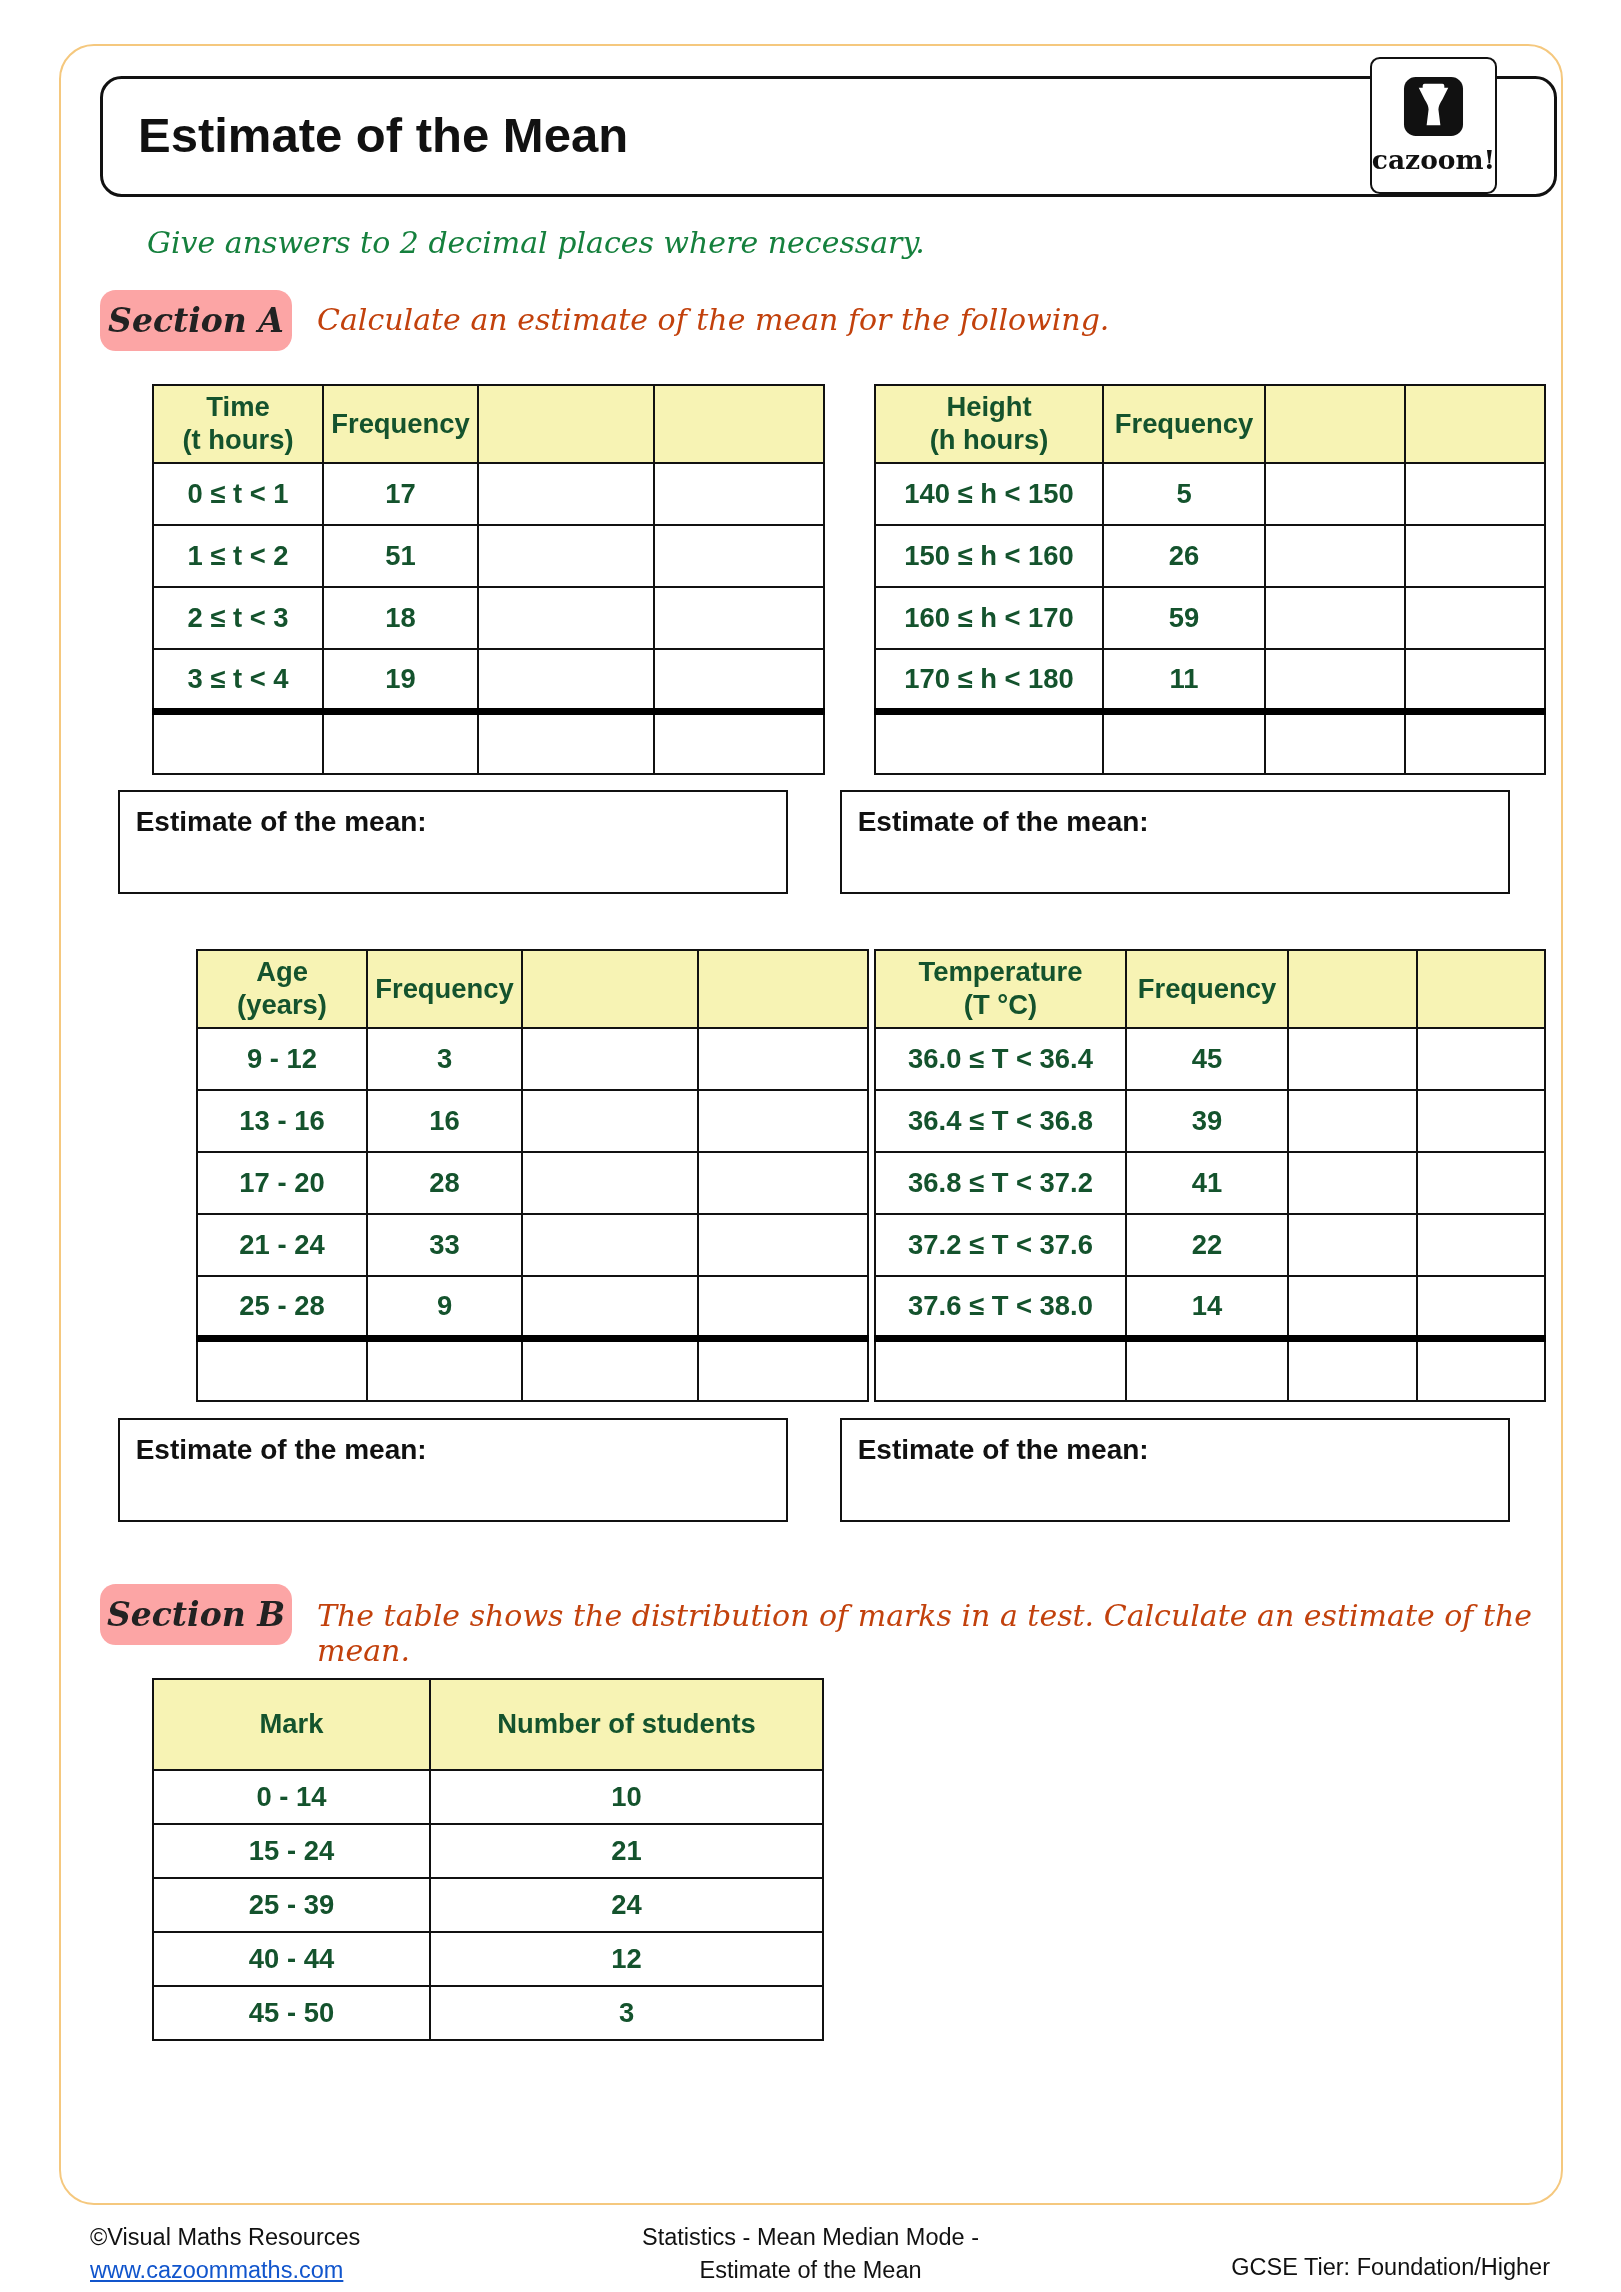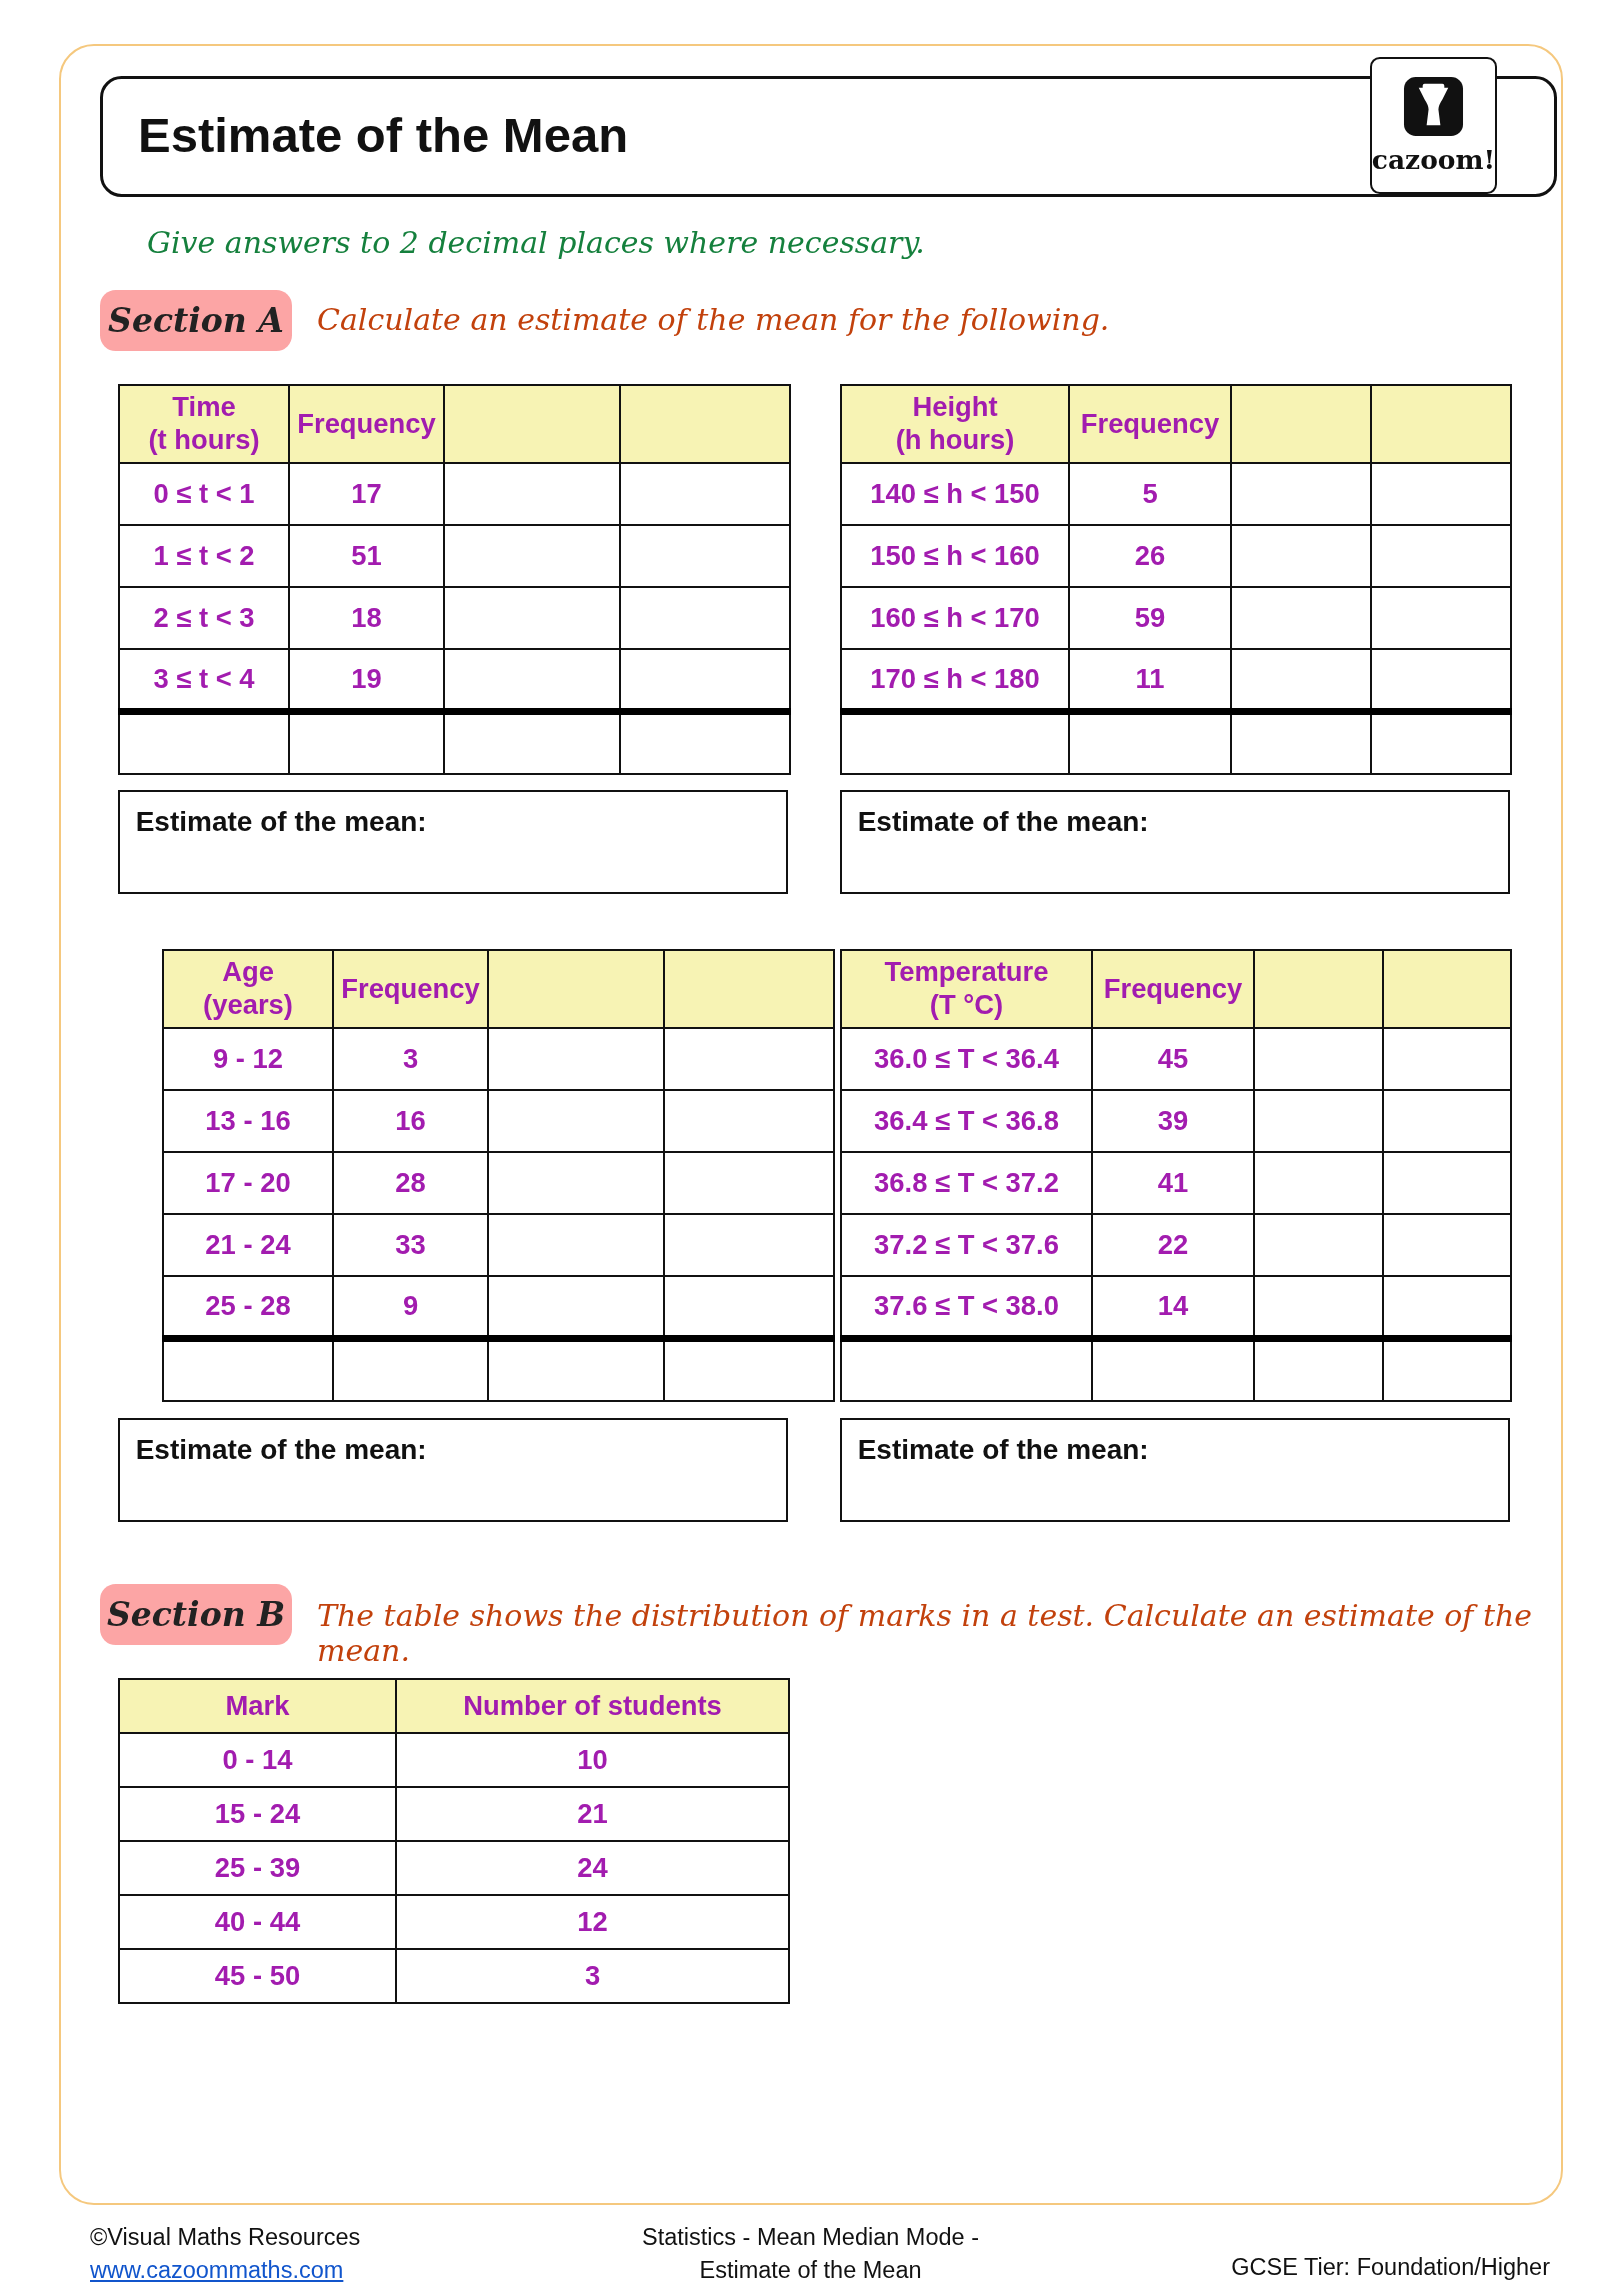--- a/index.html
+++ b/index.html
@@ -38,30 +38,30 @@
     display:flex;align-items:center;justify-content:center;
     font-family:"DejaVu Serif",serif;font-weight:bold;font-style:italic;font-size:33px;color:#222;
   }
   .section-prompt{
     position:absolute;font-family:"DejaVu Serif",serif;font-style:italic;font-size:30px;color:#c2410c;
   }
   
   .tbl{position:absolute;}
   .freq-table{
     border-collapse:collapse;table-layout:fixed;background:#fff;
-    font-weight:bold;font-size:27.4px;color:#a21caf;
+    font-weight:bold;font-size:27.4px;color:#14532d;margin-left:34px;
   }
   .freq-table th,.freq-table td{
     border:2.9px solid #111;text-align:center;vertical-align:middle;
     padding:0;box-sizing:border-box;overflow:hidden;
   }
   .freq-table th{background:#F7F3B4;height:78px;line-height:1.2;font-weight:bold;}
   .freq-table td{height:62px;}
   .marks-table td{height:54px;}
-  .marks-table th{height:54px;}
+  .marks-table th{height:91px;}
   .total-row td{border-top:7.8px solid #000;height:63px;}
   
   .est{
     position:absolute;width:670px;height:104px;border:2.9px solid #111;background:#fff;
     box-sizing:border-box;padding:13.7px 15.7px;font-weight:bold;font-size:28px;color:#111;
   }
   
   .footer-left{position:absolute;left:90px;top:2221px;font-size:23.5px;line-height:33px;}
   .footer-link{color:#1155CC;text-decoration:underline;cursor:pointer;}
   .footer-center{

